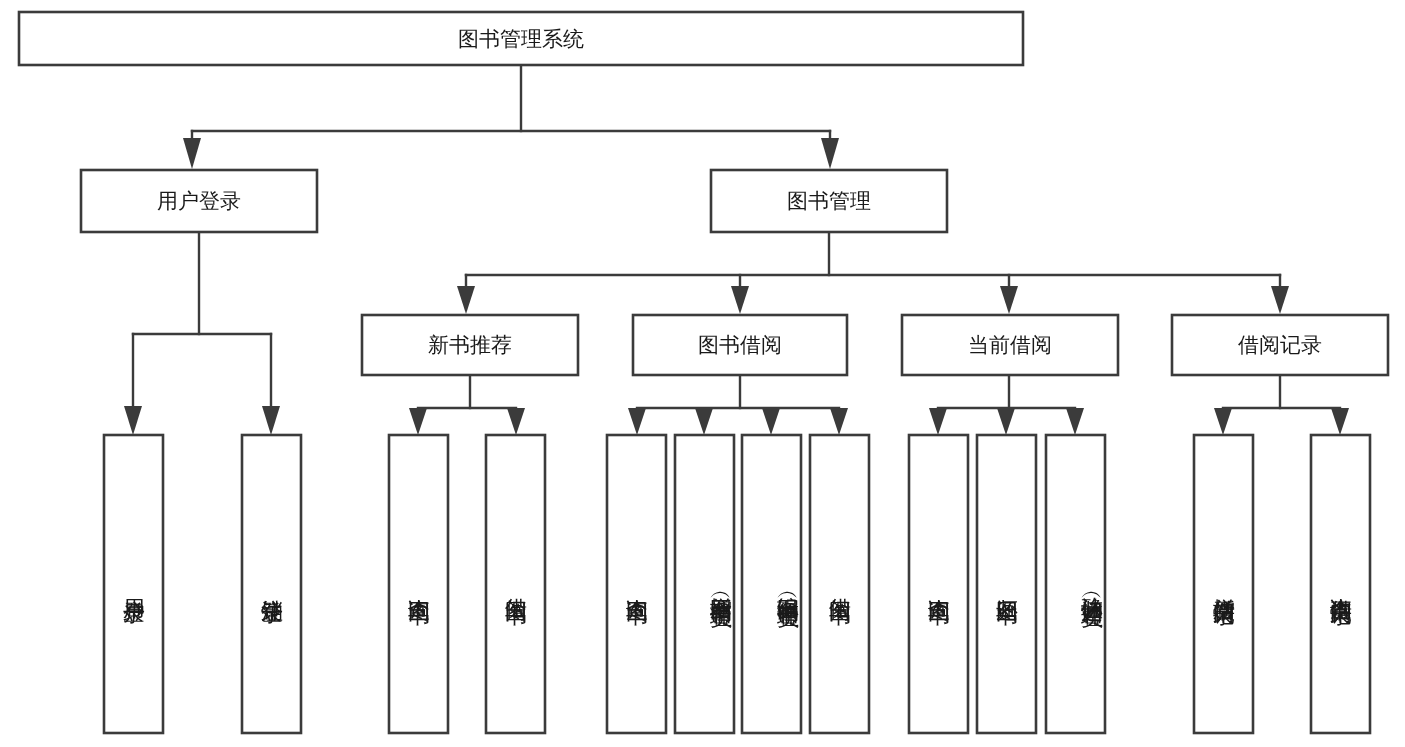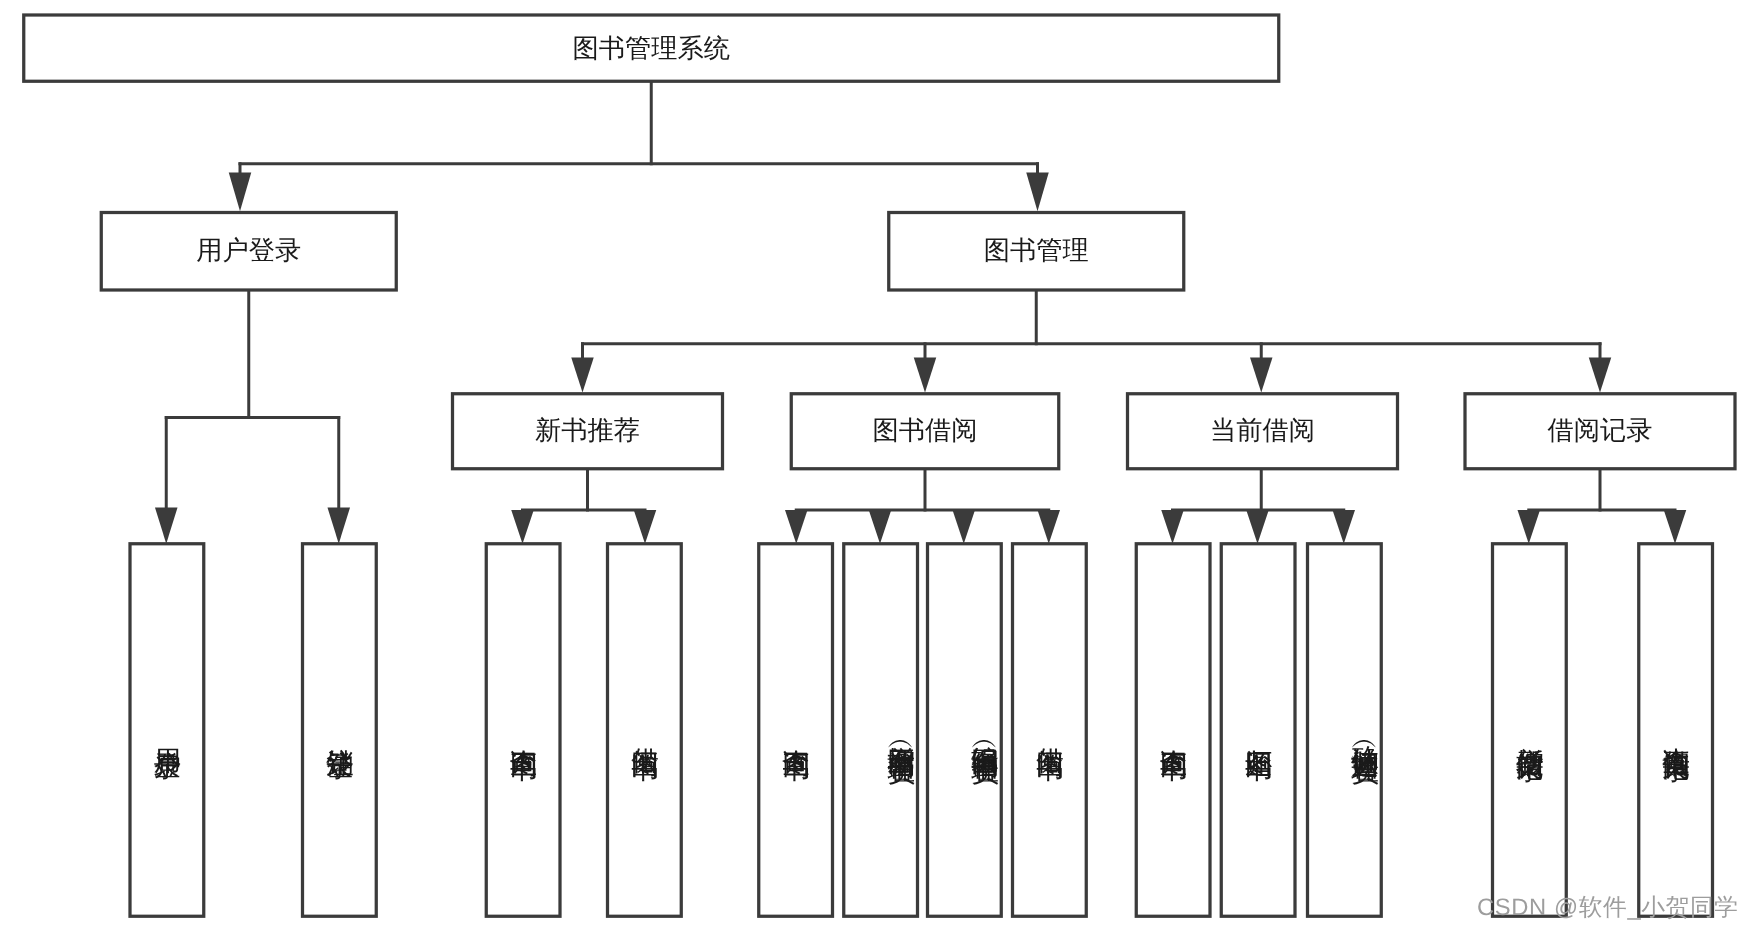--- a/index.html
+++ b/index.html
@@ -214,14 +214,13 @@
   <div class="leaf-label" style="left:742px; top:441px; width:59px; height:290px;">编辑图书（管理员）</div>
   <div class="leaf-label centered" style="left:810px; top:437px; width:59px; height:294px;">借阅图书</div>
 
   <div class="leaf-label centered" style="left:909px; top:437px; width:59px; height:294px;">查询图书</div>
   <div class="leaf-label centered" style="left:977px; top:437px; width:59px; height:294px;">归还图书</div>
   <div class="leaf-label" style="left:1046px; top:441px; width:59px; height:290px;">确认归还（管理员）</div>
 
   <div class="leaf-label centered" style="left:1194px; top:437px; width:59px; height:294px;">新增借阅记录</div>
   <div class="leaf-label centered" style="left:1311px; top:437px; width:59px; height:294px;">查询借阅记录</div>
 
-  <div class="watermark">CSDN @软件_小贺同学</div>
 </div>
 
 </body></html>

